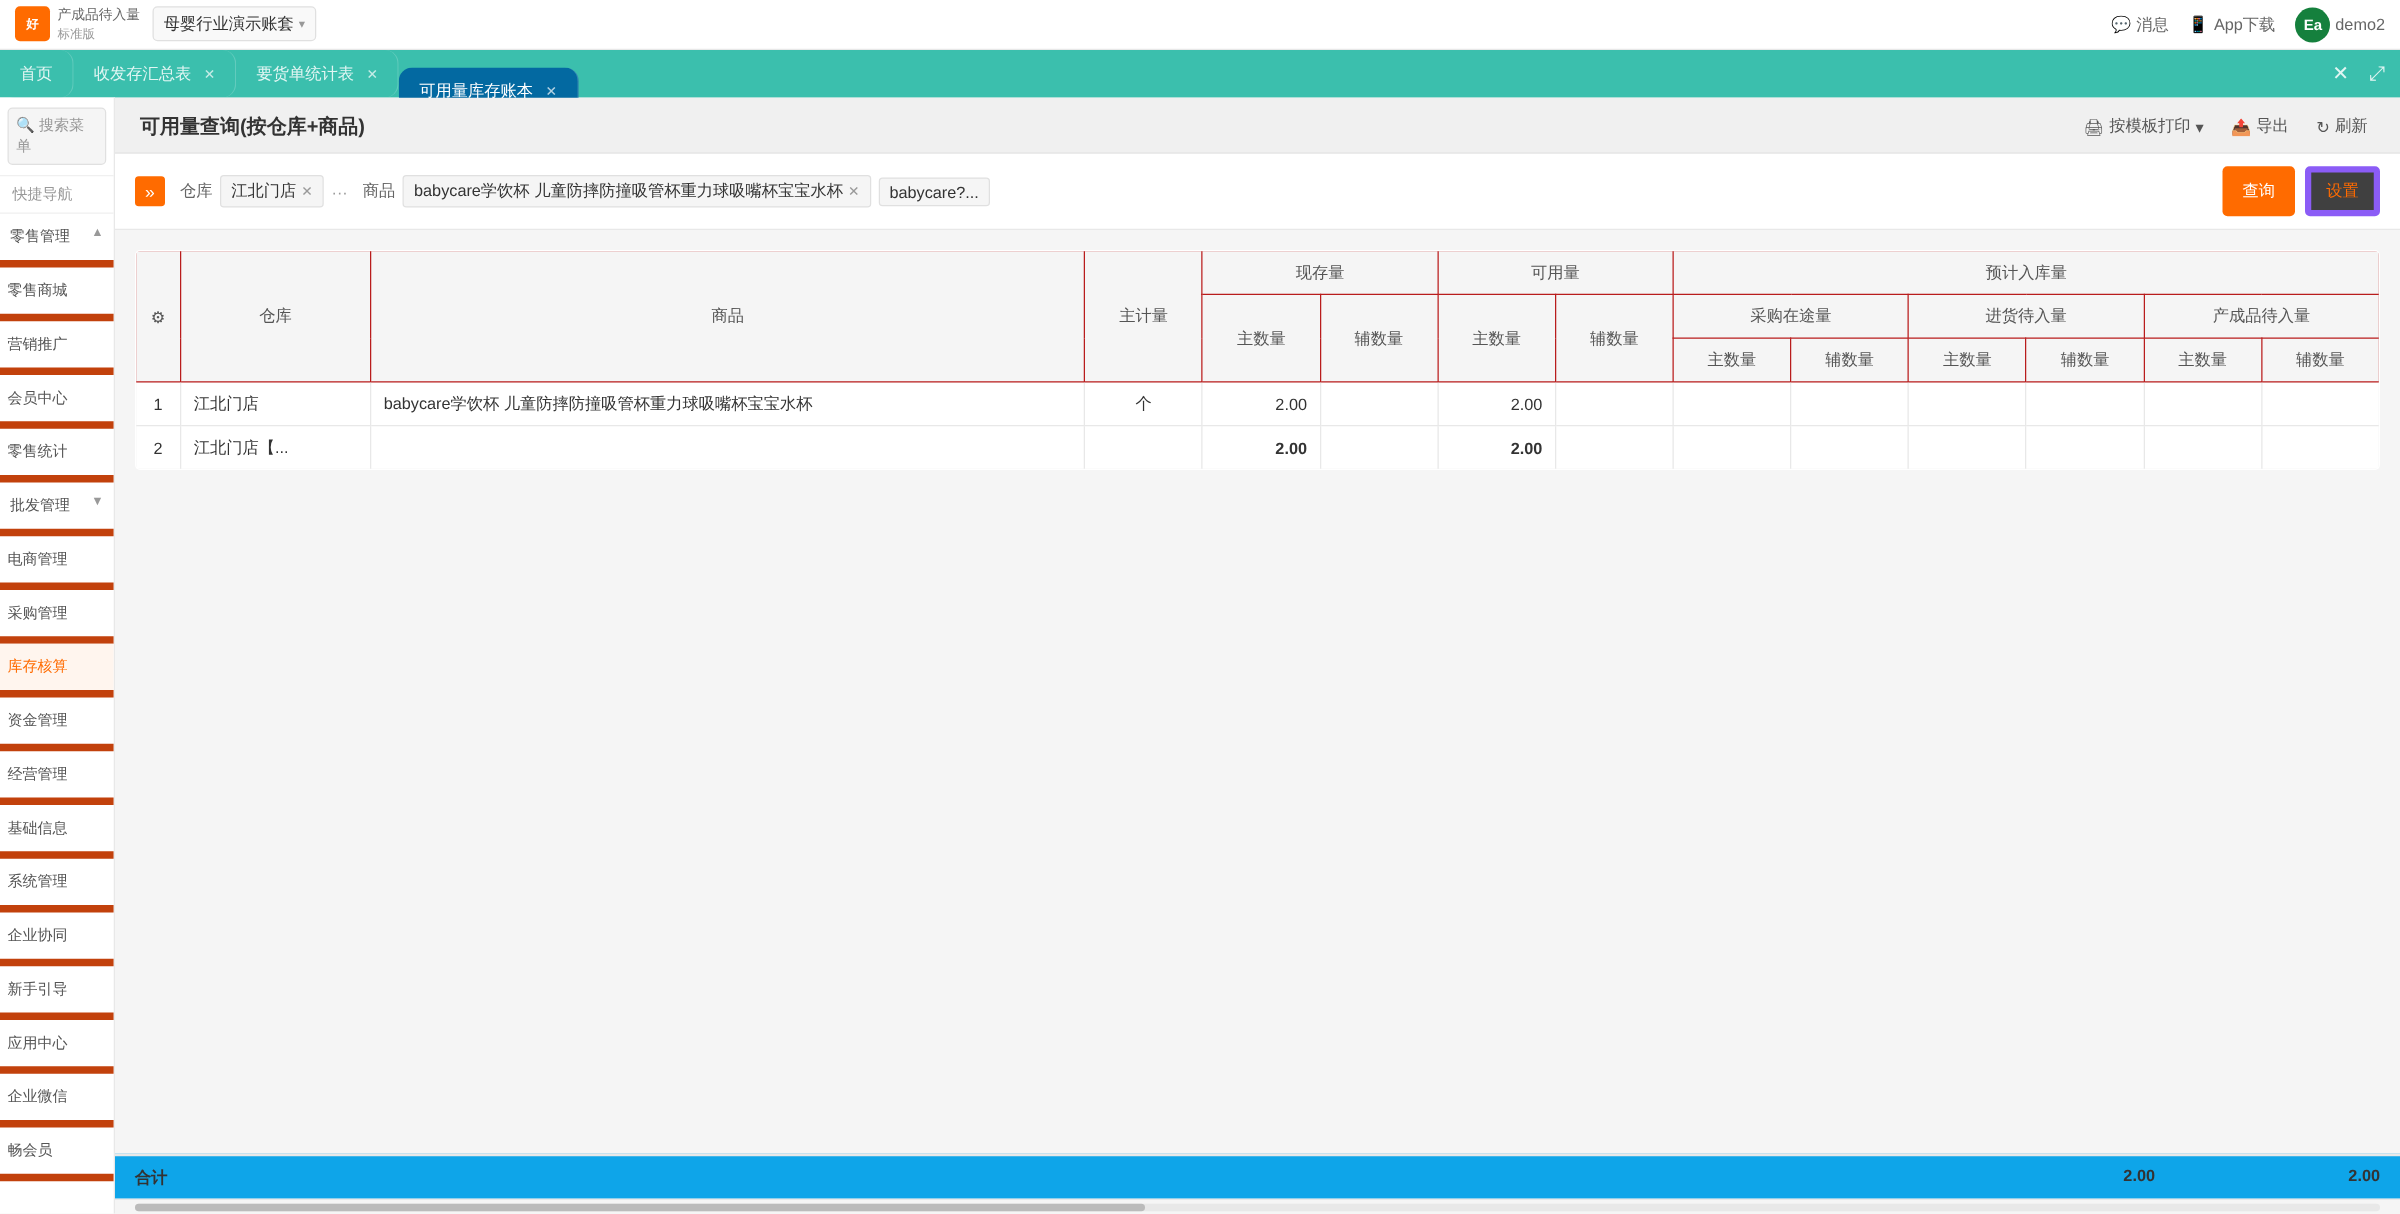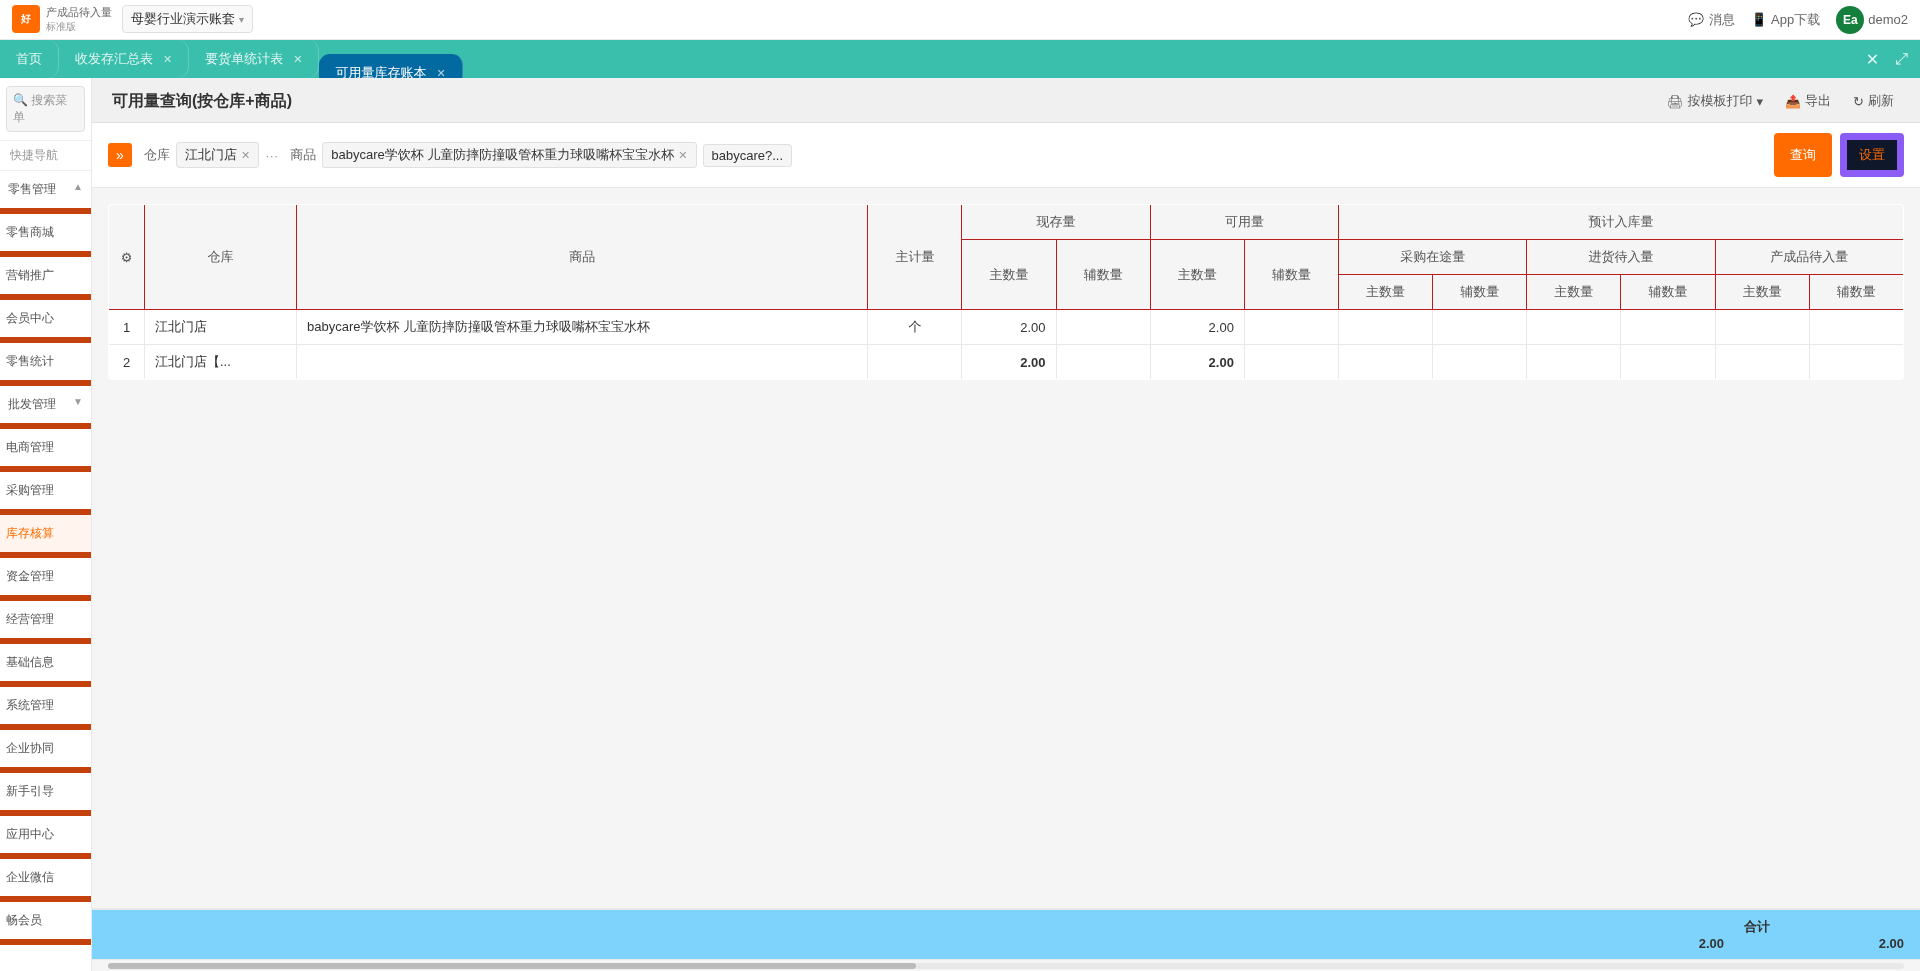--- a/index.html
+++ b/index.html
@@ -274,23 +274,23 @@
     .btn-query {
       background: #ff6b00;
       color: white;
       border: none;
       border-radius: 4px;
       padding: 6px 16px;
       font-size: 13px;
       cursor: pointer;
     }
     .btn-setting {
-      background: #0f172a;
+      background: #404040;
       color: #ff6b00;
-      border: 7px solid #8b5cf6;
+      border: 5px solid #8b5cf6;
       border-radius: 4px;
       padding: 6px 12px;
       font-size: 13px;
       cursor: pointer;
     }
 
     
     .table-area {
       flex: 1;
       overflow: auto;
@@ -327,26 +327,25 @@
       width: 36px;
       text-align: center;
       color: #999;
     }
     .td-center { text-align: center; }
     .td-number { text-align: right; }
     .td-bold { font-weight: 600; }
 
     
     .table-footer {
-      background: #7dd3fc;
+      background: #0ea5e9;
       border-top: 2px solid #e8e8e8;
       padding: 8px 16px;
       display: flex;
-      align-items: flex-end;
-      flex-direction: column;
+      align-items: flex-start;
     }
     .footer-label {
       font-weight: 600;
       color: #333;
       font-size: 13px;
       width: 160px;
     }
     .footer-val {
       font-weight: 600;
       color: #333;

